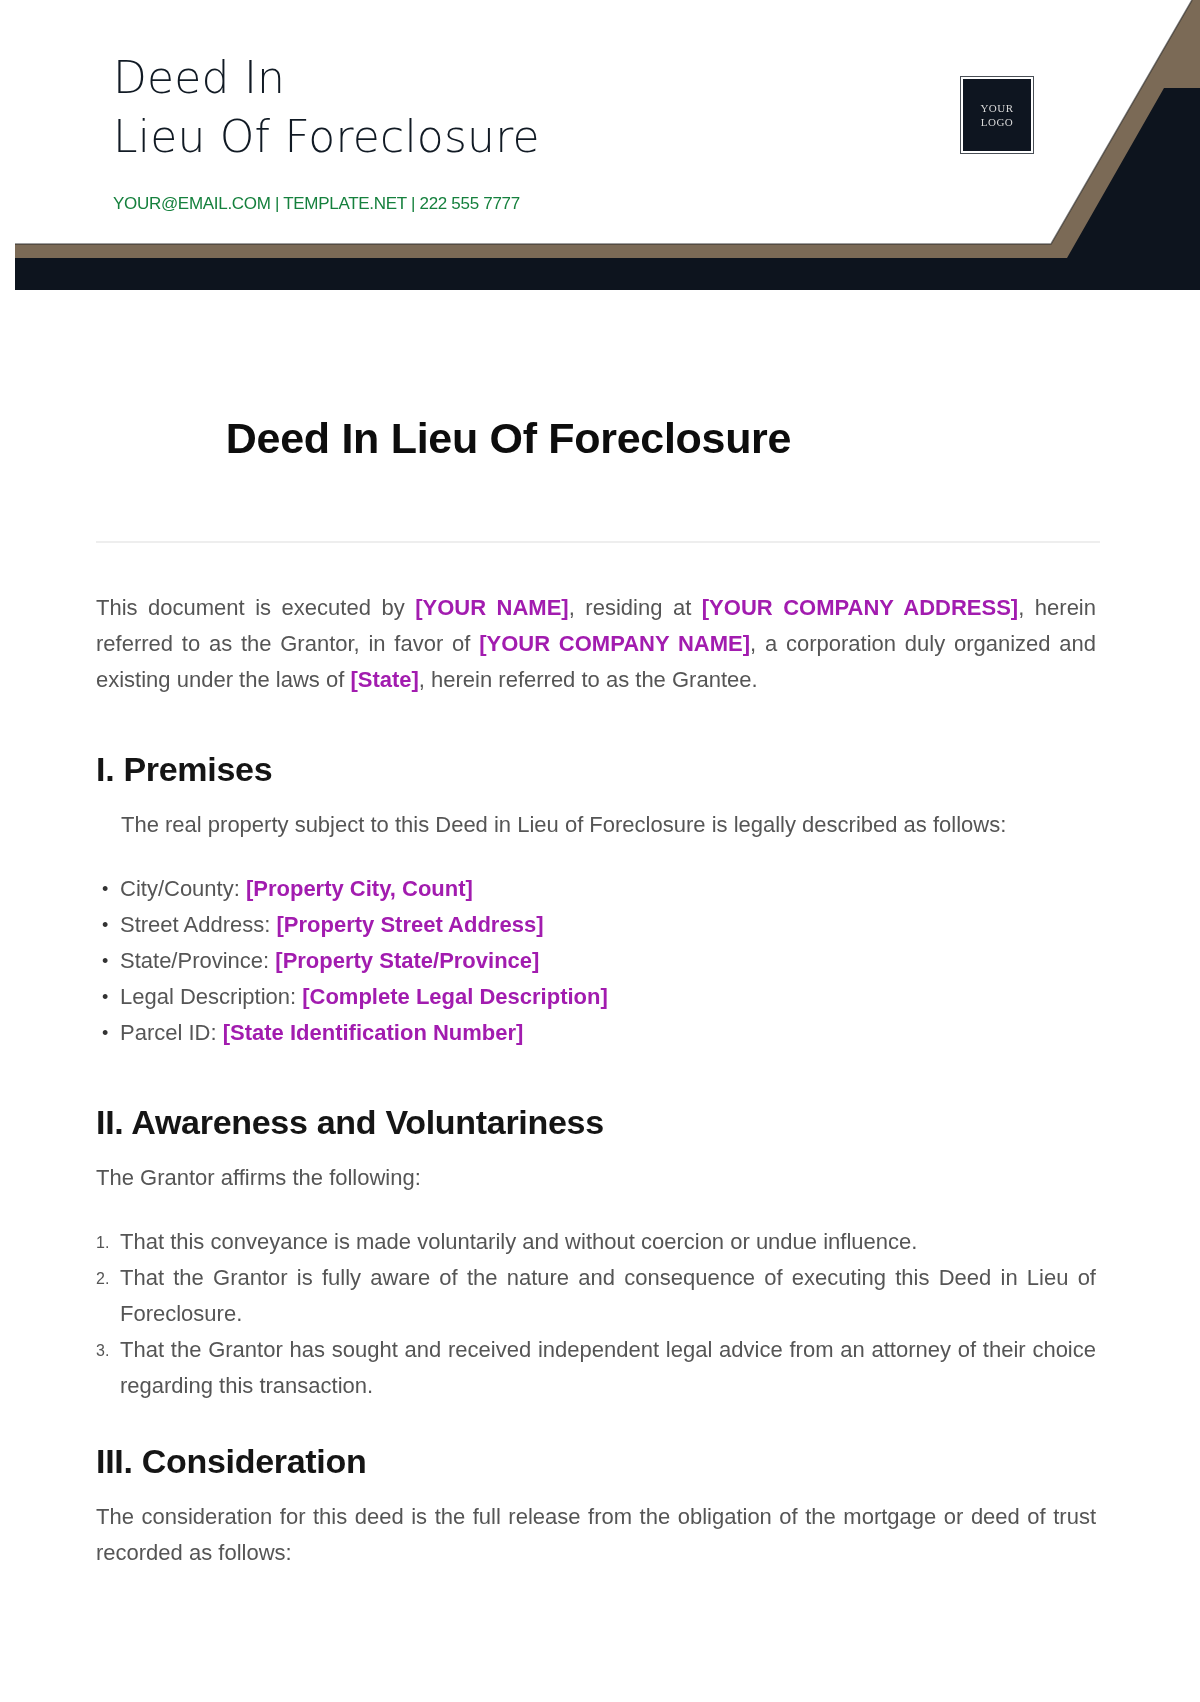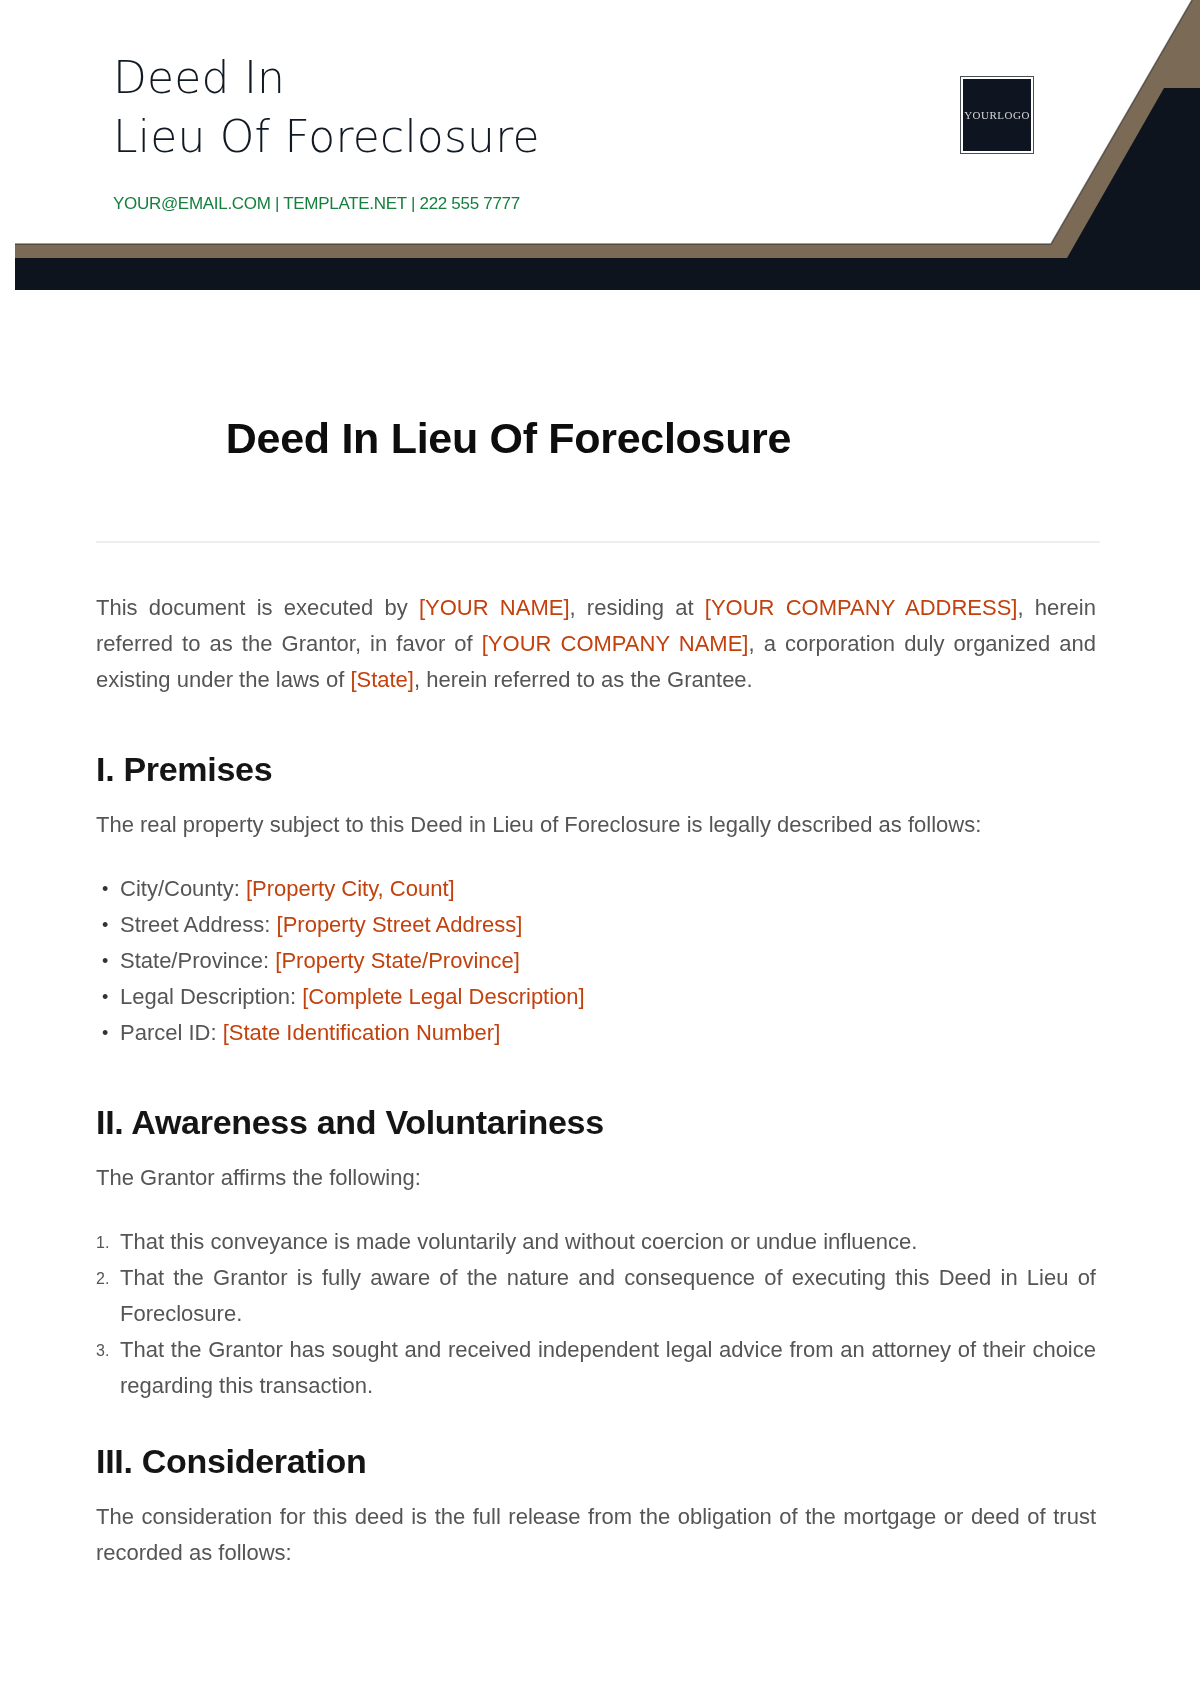--- a/index.html
+++ b/index.html
@@ -11,34 +11,34 @@
 
   .brand-title { position: absolute; left: 98px; top: 48px; margin: 0;
                  font-family: "DejaVu Sans", sans-serif; font-weight: 300;
                  font-size: 44px; line-height: 59px; color: #111a24; letter-spacing: 0.2px; }
   .brand-title span { display: block; }
   .contact { position: absolute; left: 98px; top: 194px; font-family: "Liberation Sans", sans-serif;
              font-size: 17px; color: #15803d; letter-spacing: -0.3px; }
 
   .logo { position: absolute; left: 946px; top: 77px; width: 72px; height: 76px;
           background: #0e1520; border: 2px solid #ffffff; outline: 1.5px solid #4a4f56;
-          box-sizing: border-box; display: flex; flex-direction: row;
+          box-sizing: border-box; display: flex; flex-direction: column;
           align-items: center; justify-content: center; }
   .logo span { font-family: "Liberation Serif", serif; font-size: 11px; line-height: 14px;
                color: #d8d8d8; letter-spacing: 0.5px; }
 
   .doc-title { position: absolute; left: 0; width: 1017px; top: 414px; margin: 0;
                text-align: center; font-size: 43px; font-weight: 700; color: #0d0d0d;
                letter-spacing: -0.3px; }
   .divider { position: absolute; left: 96px; width: 1004px; top: 541px; height: 2px;
              background: #eeeeee; border: 0; margin: 0; }
 
   .content { position: absolute; left: 96px; width: 1000px; top: 590px; }
   p.body { margin: 0; font-size: 22px; line-height: 36px; color: #555555; text-align: justify; }
-  p.body b, li b { color: #c2410c; font-weight: 400; }
+  p.body b, li b { color: #a21caf; font-weight: 700; }
   h2 { margin: 0; font-size: 34px; font-weight: 700; color: #151515; letter-spacing: -0.3px; }
 
   ul.props { list-style: none; margin: 0; padding: 0; }
   ul.props li { font-size: 22px; line-height: 36px; color: #555555; position: relative; padding-left: 24px; }
   ul.props li::before { content: "•"; position: absolute; left: 6px; color: #333; font-size: 18px; }
 
   ol.affirm { list-style: none; margin: 0; padding: 0; }
   ol.affirm li { font-size: 22px; line-height: 36px; color: #555555; position: relative;
                  padding-left: 24px; text-align: justify; }
   ol.affirm li .num { position: absolute; left: 0; top: 1px; font-size: 16px; color: #555; }
@@ -68,21 +68,21 @@
   </div>
 </div>
 
 <h1 class="doc-title">Deed In Lieu Of Foreclosure</h1>
 <hr class="divider">
 
 <div class="content">
   <p class="body"><span>This document is executed by </span><b>[YOUR NAME]</b><span>, residing at </span><b>[YOUR COMPANY ADDRESS]</b><span>, herein referred to as the Grantor, in favor of </span><b>[YOUR COMPANY NAME]</b><span>, a corporation duly organized and existing under the laws of </span><b>[State]</b><span>, herein referred to as the Grantee.</span></p>
 
   <h2 style="margin-top:52px;">I. Premises</h2>
-  <p class="body" style="margin-top:18px;">The real property subject to this Deed in Lieu of Foreclosure is legally described as follows:</p>
+  <p class="body" style="margin-top:18px;margin-left:25px;">The real property subject to this Deed in Lieu of Foreclosure is legally described as follows:</p>
   <ul class="props" style="margin-top:28px;">
     <li><span>City/County: </span><b>[Property City, Count]</b></li>
     <li><span>Street Address: </span><b>[Property Street Address]</b></li>
     <li><span>State/Province: </span><b>[Property State/Province]</b></li>
     <li><span>Legal Description: </span><b>[Complete Legal Description]</b></li>
     <li><span>Parcel ID: </span><b>[State Identification Number]</b></li>
   </ul>
 
   <h2 style="margin-top:52px;">II. Awareness and Voluntariness</h2>
   <p class="body" style="margin-top:18px;">The Grantor affirms the following:</p>

